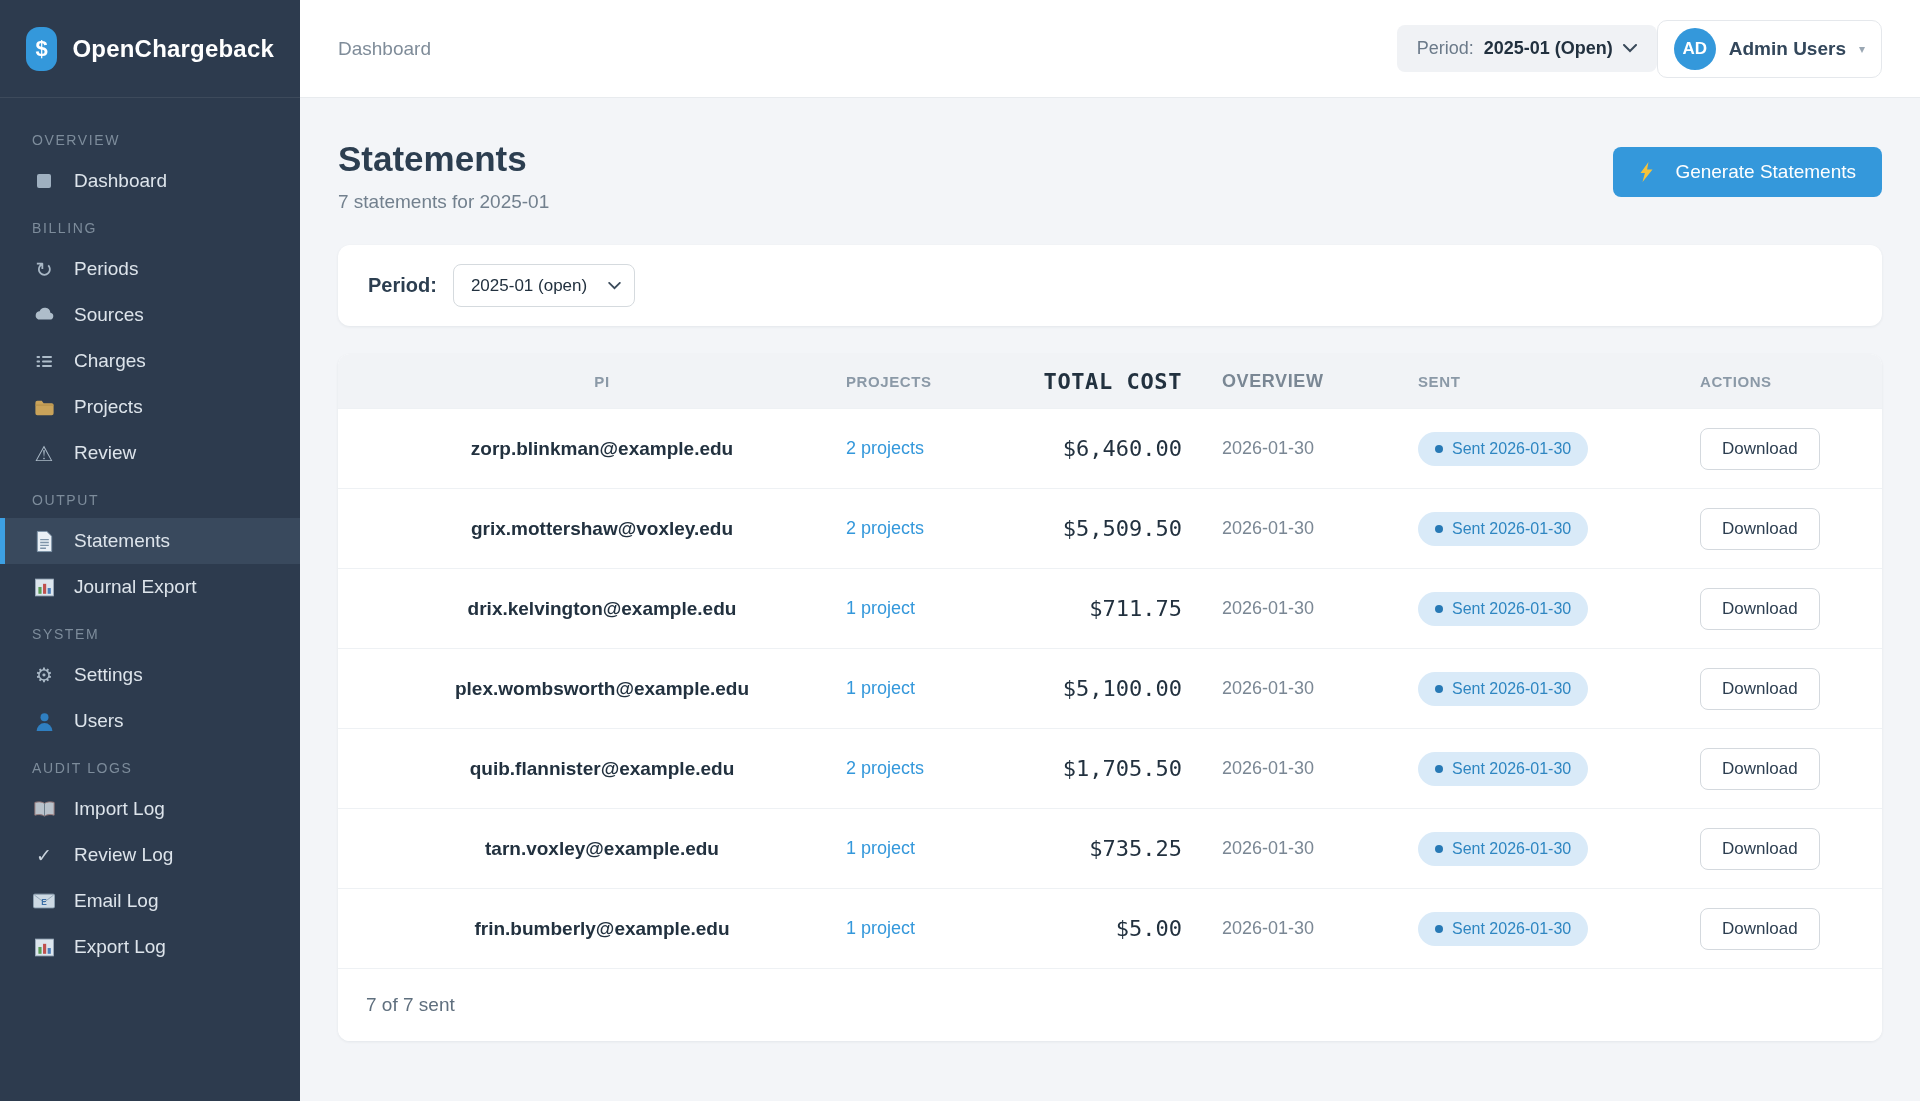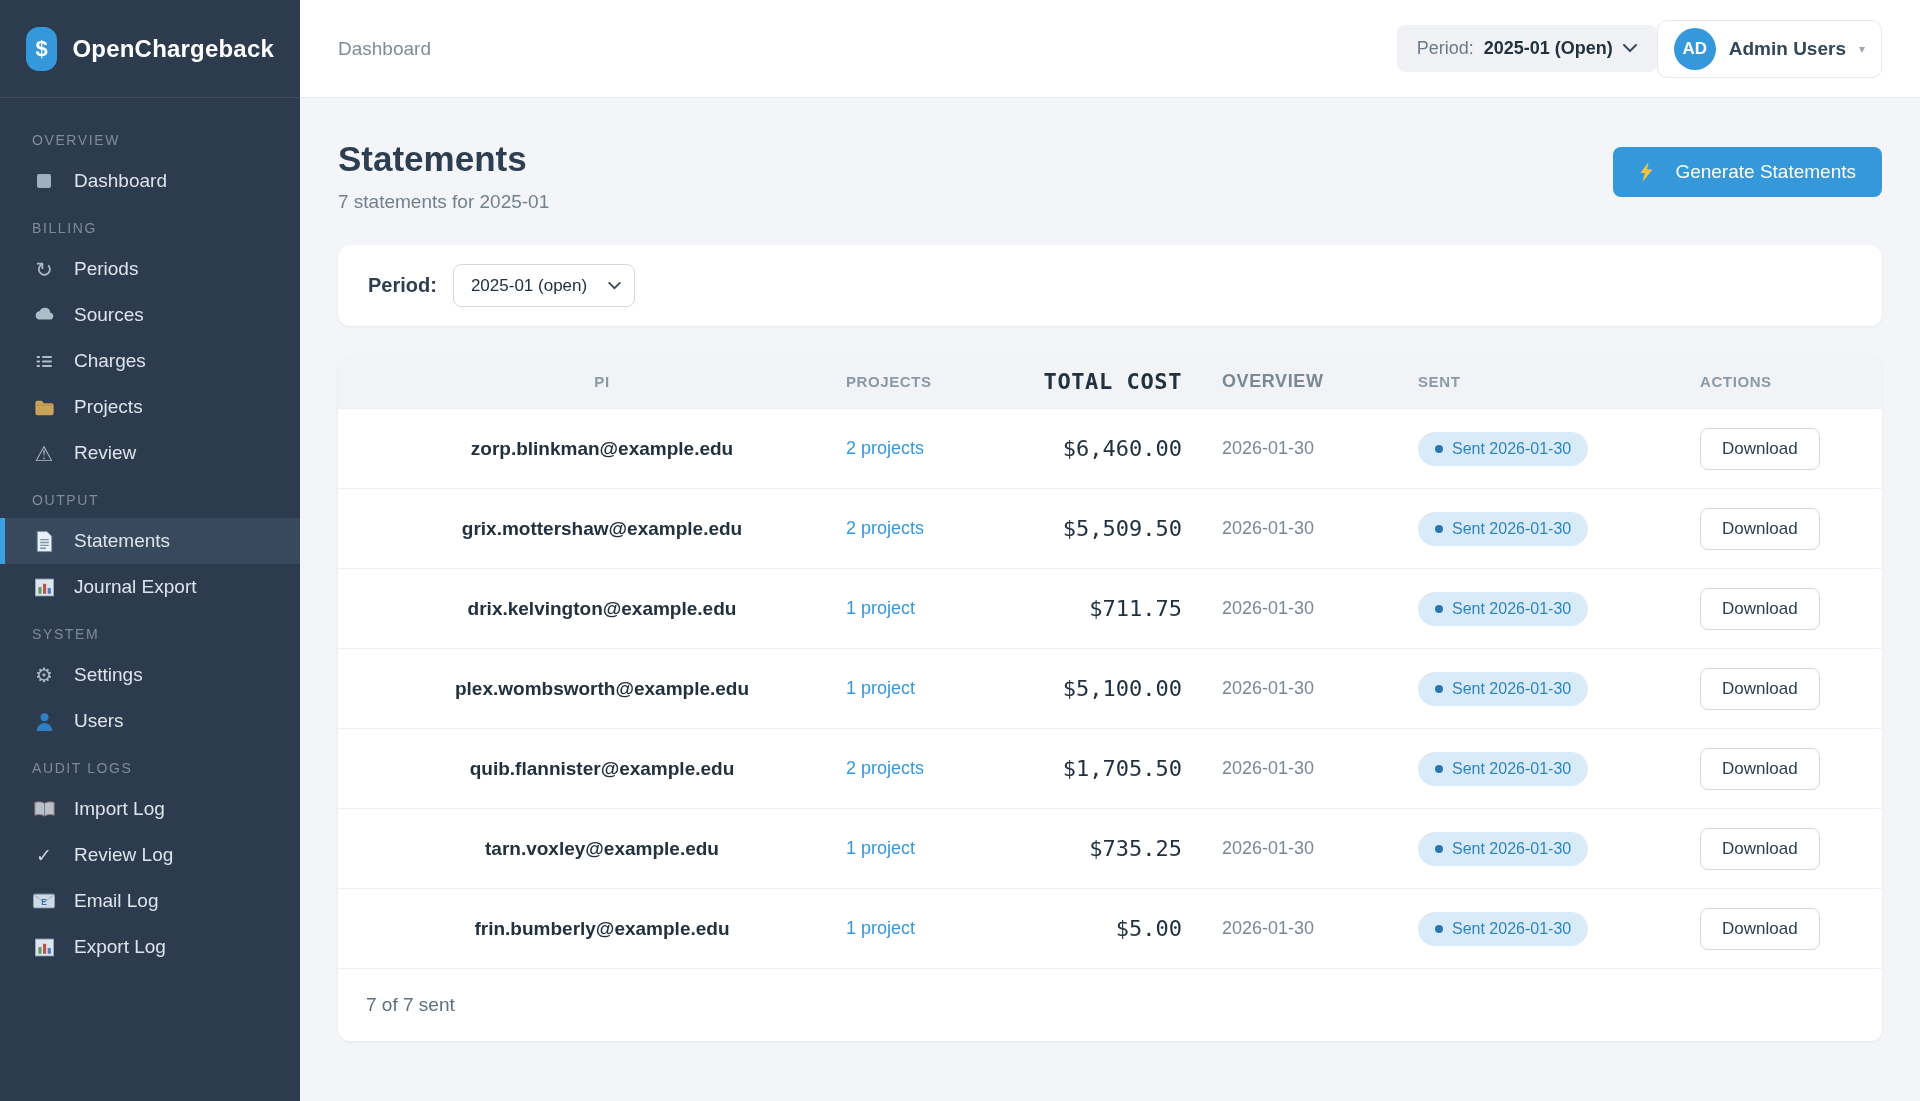--- a/index.html
+++ b/index.html
@@ -291,21 +291,21 @@
         <span class="dot"></span>
         <span>Sent 2026-01-30</span>
       </span>
     </div>
     <div class="c-act">
       <button class="btn-download">Download</button>
     </div>
   </div>
 
   <div class="trow">
-    <div class="c-pi">grix.mottershaw@example.edu</div>
+    <div class="c-pi">grix.mottershaw@voxley.edu</div>
     <div class="c-proj"><a>2 projects</a></div>
     <div class="c-total">$5,509.50</div>
     <div class="c-gen">2026-01-30</div>
     <div class="c-sent">
       <span class="badge">
         <span class="dot"></span>
         <span>Sent 2026-01-30</span>
       </span>
     </div>
     <div class="c-act">

